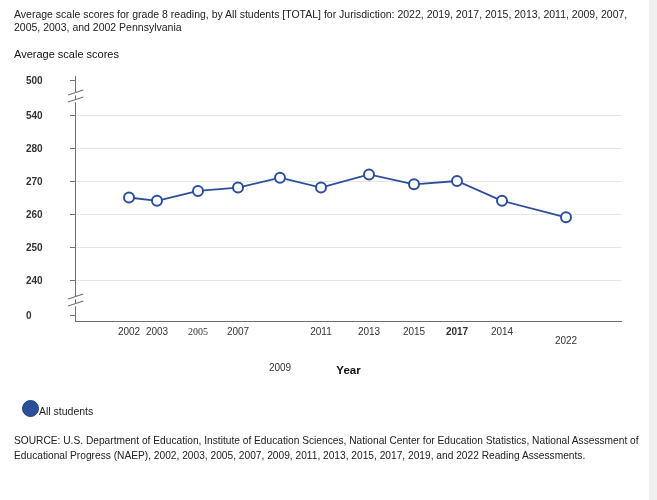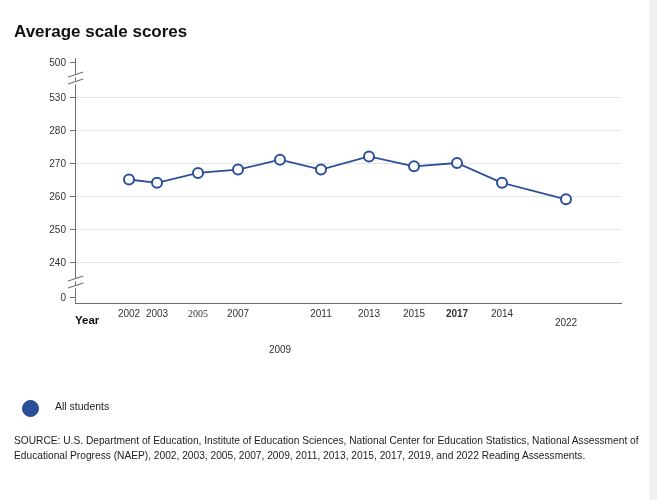--- a/index.html
+++ b/index.html
@@ -22,22 +22,22 @@
     padding: 8px 14px 0 14px;
   }
   .caption {
     font-size: 10.5px;
     line-height: 13px;
     color: #222222;
     max-width: 632px;
   }
   .chart-title {
     margin-top: 14px;
-    font-size: 17px;
-    font-weight: bold;
+    font-size: 11px;
+    font-weight: normal;
     color: #111111;
   }
   .chart-area {
     position: relative;
     width: 633px;
     height: 300px;
     margin-top: 8px;
   }
   .gridline {
     position: absolute;
@@ -60,23 +60,23 @@
     top: 253px;
     width: 547px;
     height: 1px;
     background: #6f6f6f;
   }
   .ytick-label {
     position: absolute;
     right: 16px;
     font-size: 10px;
     color: #333333;
-    text-align: right;
     width: 40px;
     transform: translateY(-50%);
+    font-weight: bold;
   }
   .ytick-mark {
     position: absolute;
     width: 5px;
     height: 1px;
     background: #6f6f6f;
     left: 56px;
   }
   .axis-break {
     position: absolute;
@@ -95,40 +95,41 @@
   .xtick-label {
     position: absolute;
     top: 258px;
     font-size: 10px;
     color: #333333;
     transform: translateX(-50%);
     white-space: nowrap;
   }
   .xaxis-title {
     position: absolute;
-    top: 264px;
+    top: 296px;
     left: 61px;
     width: 547px;
+    text-align: center;
     font-size: 11.5px;
     font-weight: bold;
     color: #111111;
   }
   svg.series-svg {
     position: absolute;
     left: 0;
     top: 0;
     overflow: visible;
   }
   .legend {
     position: absolute;
     left: 22px;
     top: 400px;
     display: flex;
-    align-items: flex-start;
-    gap: 16px;
+    align-items: flex-end;
+    gap: 0;
   }
   .legend-dot {
     width: 15px;
     height: 15px;
     border-radius: 50%;
     background: #2c4f99;
     border: 1px solid #22407f;
   }
   .legend-label {
     font-size: 10.5px;
@@ -160,30 +161,34 @@
     background: #ffffff;
   }
 </style>
 </head>
 <body>
 
 <div class="page">
 
   <div class="edge-right"></div>
 
+  <div class="caption">
+    <span>Average scale scores for grade 8 reading, by All students [TOTAL] for Jurisdiction: 2022, 2019, 2017, 2015, 2013, 2011, 2009, 2007, 2005, 2003, and 2002</span>
+    <span>Pennsylvania</span>
+  </div>
 
   <div class="chart-title">Average scale scores</div>
 
   <div class="chart-area">
     <div class="axis-y"></div>
     <div class="axis-x"></div>
     <div id="y-ticks">
         <div class="ytick-label" style="top: 12px; left: 12px;">500</div>
         <div class="ytick-mark" style="top: 12px;"></div>
-        <div class="ytick-label" style="top: 47px; left: 12px;">530</div>
+        <div class="ytick-label" style="top: 47px; left: 12px;">540</div>
         <div class="ytick-mark" style="top: 47px;"></div>
         <div class="ytick-label" style="top: 80px; left: 12px;">280</div>
         <div class="ytick-mark" style="top: 80px;"></div>
         <div class="ytick-label" style="top: 113px; left: 12px;">270</div>
         <div class="ytick-mark" style="top: 113px;"></div>
         <div class="ytick-label" style="top: 146px; left: 12px;">260</div>
         <div class="ytick-mark" style="top: 146px;"></div>
         <div class="ytick-label" style="top: 179px; left: 12px;">250</div>
         <div class="ytick-mark" style="top: 179px;"></div>
         <div class="ytick-label" style="top: 212px; left: 12px;">240</div>

